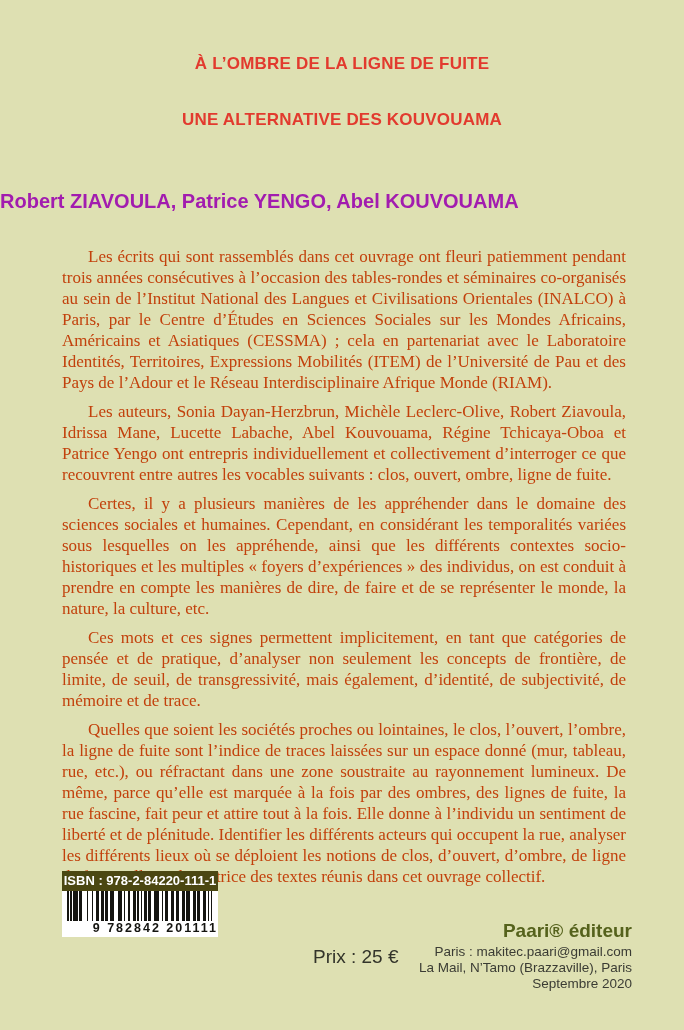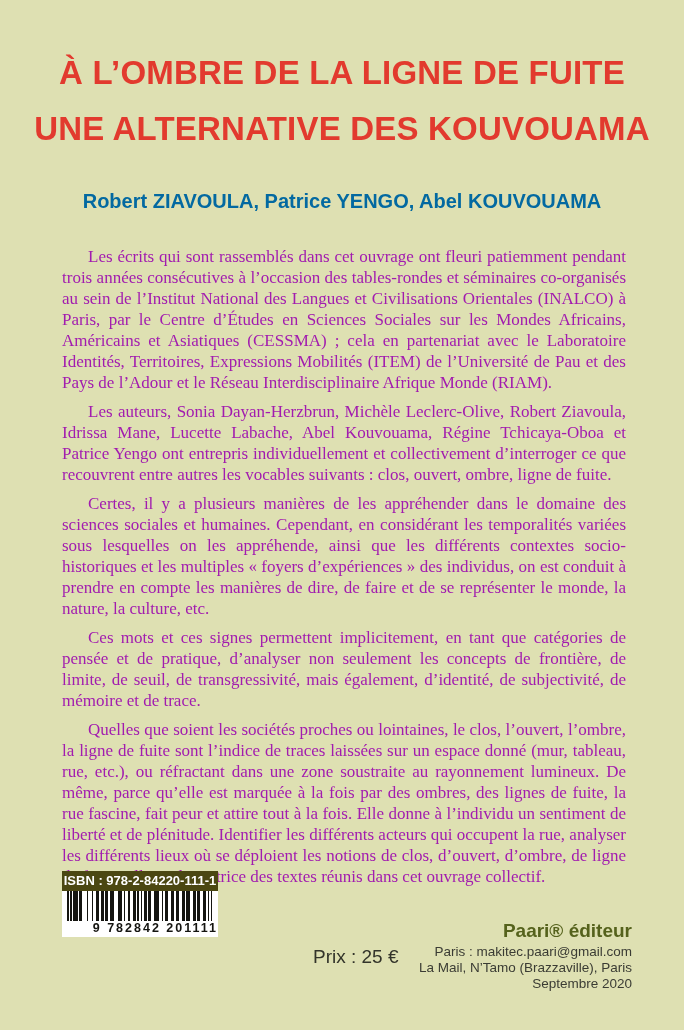--- a/index.html
+++ b/index.html
@@ -11,41 +11,41 @@
   .page {
     position: relative;
     width: 684px; height: 1030px;
     background: #dee0b2;
   }
   .title {
     position: absolute; left: 0; right: 0;
     text-align: center;
     font-family: "Liberation Sans", sans-serif;
     font-weight: bold;
-    font-size: 33px;
+    font-size: 17px;
     letter-spacing: 0.2px;
     color: #e23a2e;
   }
   .title1 { top: 54px; }
   .title2 { top: 110px; }
   .authors {
     position: absolute; left: 0; right: 0; top: 190px;
-    text-align: center;
+    text-align: left;
     font-weight: bold;
     font-size: 20px;
-    color: #0369a1;
+    color: #a21caf;
   }
   .synopsis {
     position: absolute;
     left: 62px; top: 246px; width: 564px;
     font-family: "Liberation Serif", "DejaVu Serif", serif;
     font-size: 17px;
     line-height: 21px;
     text-align: justify;
-    color: #a21caf;
+    color: #c2410c;
   }
   .synopsis p {
     margin: 0 0 8px 0;
     text-indent: 26px;
   }
   .isbn-block {
     position: absolute;
     left: 62px; top: 871px; width: 156px;
     background: #701a75;
   }

